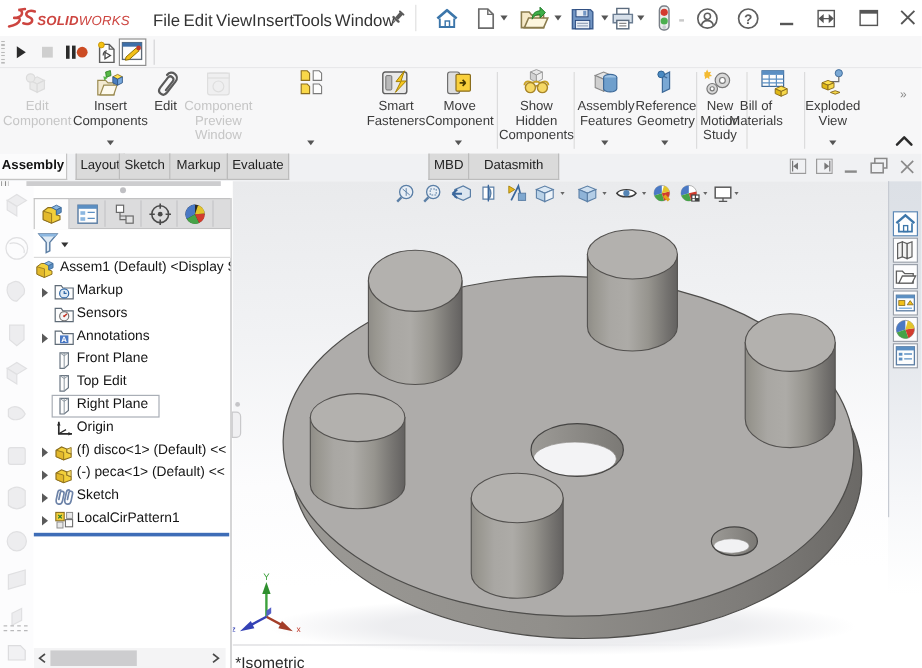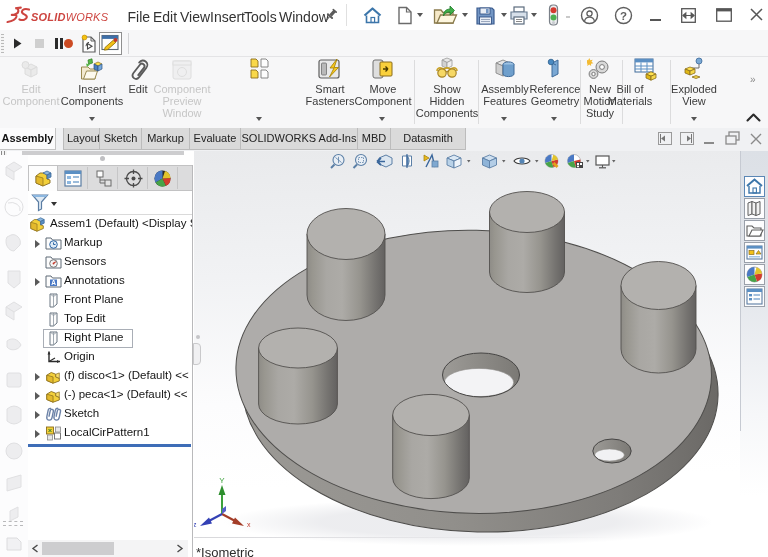--- a/index.html
+++ b/index.html
@@ -261,21 +261,20 @@
 <svg class="abs" style="left:745px;top:54px" width="17" height="12" viewBox="0 0 17 12">
       <path d="M2.5 9.5 L8.5 3.5 L14.5 9.5" fill="none" stroke="#2b2b2b" stroke-width="2.1" stroke-linecap="round" stroke-linejoin="round"></path>
     </svg>
 </div>
 <div id="tabrow">
 <div class="tab" style="left:0;width:56px;background:#fbfbfc;border-color:#c4c4c4;border-left:none;font-weight:bold;color:#111">Assembly</div>
 <div class="tab" style="left:63px;width:41px">Layout</div>
 <div class="tab" style="left:99px;width:43px">Sketch</div>
 <div class="tab" style="left:141px;width:49px">Markup</div>
 <div class="tab" style="left:189px;width:52px">Evaluate</div>
-<div class="tab" style="left:240px;width:118px">SOLIDWORKS Add-Ins</div>
 <div class="tab" style="left:357px;width:34px">MBD</div>
 <div class="tab" style="left:390px;width:76px">Datasmith</div>
 <svg class="abs" style="left:658px;top:4px" width="14" height="13" viewBox="0 0 14 13">
       <rect x="0.5" y="0.5" width="13" height="12" fill="none" stroke="#9a9a9a"></rect>
       <path d="M3 6.5 L7 3.5 V9.5 Z" fill="#777"></path>
       <line x1="2.5" y1="2" x2="2.5" y2="11" stroke="#777"></line>
     </svg>
 <svg class="abs" style="left:680px;top:4px" width="14" height="13" viewBox="0 0 14 13">
       <rect x="0.5" y="0.5" width="13" height="12" fill="none" stroke="#9a9a9a"></rect>
       <path d="M11 6.5 L7 3.5 V9.5 Z" fill="#777"></path>

